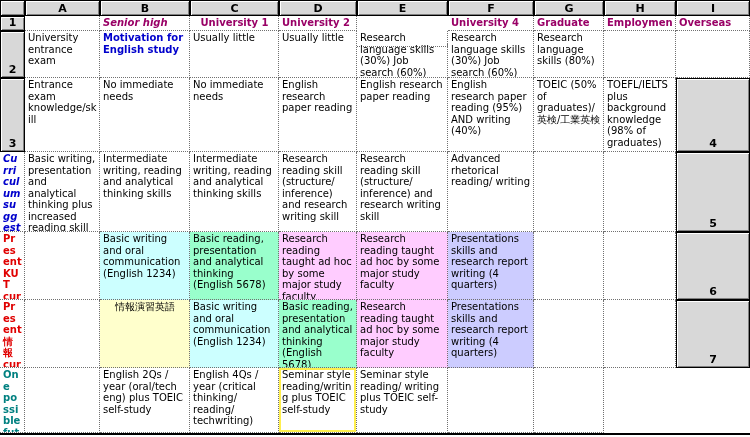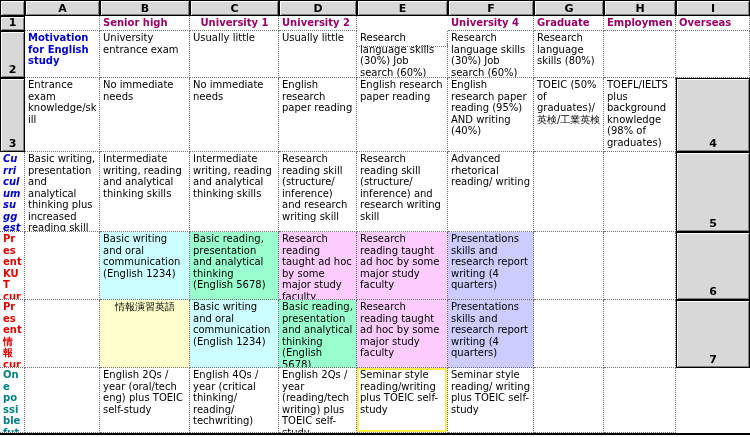--- a/index.html
+++ b/index.html
@@ -49,31 +49,31 @@
     <div class="hbtn">B</div>
     <div class="hbtn">C</div>
     <div class="hbtn">D</div>
     <div class="hbtn">E</div>
     <div class="hbtn">F</div>
     <div class="hbtn">G</div>
     <div class="hbtn">H</div>
     <div class="hbtn">I</div>
     <div class="hbtn rowhdr">1</div>
     <div class="cell"></div>
-    <div class="cell bold" style="color: rgb(153, 0, 102);">Senior high</div>
+    <div class="cell bold" style="color: rgb(153, 0, 102); font-style: italic;">Senior high</div>
     <div class="cell bold" style="color: rgb(153, 0, 102); text-align: center;">University 1</div>
     <div class="cell bold" style="color: rgb(153, 0, 102);">University 2</div>
     <div class="cell bold" style="color: rgb(153, 0, 102); margin-top: 28px;">University 3</div>
     <div class="cell bold" style="color: rgb(153, 0, 102);">University 4</div>
     <div class="cell bold" style="color: rgb(153, 0, 102);">Graduate</div>
     <div class="cell bold" style="color: rgb(153, 0, 102);">Employment</div>
     <div class="cell bold" style="color: rgb(153, 0, 102);">Overseas</div>
     <div class="hbtn rowhdr">2</div>
+    <div class="cell">University entrance exam</div>
     <div class="cell bold" style="color: rgb(0, 0, 204);">Motivation for English study</div>
-    <div class="cell">University entrance exam</div>
     <div class="cell">Usually little</div>
     <div class="cell">Usually little</div>
     <div class="cell">Research language skills (30%) Job search (60%)</div>
     <div class="cell">Research language skills (30%) Job search (60%)</div>
     <div class="cell">Research language skills (80%)</div>
     <div class="cell"></div>
     <div class="cell"></div>
     <div class="hbtn rowhdr">3</div>
     <div class="cell">Entrance exam knowledge/skill</div>
     <div class="cell">No immediate needs</div>
@@ -111,18 +111,17 @@
     <div class="cell" style="background: rgb(153, 255, 204);">Basic reading, presentation and analytical thinking (English 5678)</div>
     <div class="cell" style="background: rgb(255, 204, 255);">Research reading taught ad hoc by some major study faculty</div>
     <div class="cell" style="background: rgb(204, 204, 255);">Presentations skills and research report writing (4 quarters)</div>
     <div class="cell"></div>
     <div class="cell"></div>
     <div class="hbtn rowhdr">7</div>
     <div class="cell bold" style="color: rgb(0, 128, 128);">One possible future scenario</div>
     <div class="cell"></div>
     <div class="cell">English 2Qs / year (oral/tech eng) plus  TOEIC self-study</div>
     <div class="cell">English 4Qs / year  (critical thinking/ reading/ techwriting)</div>
-    <div class="cell">English 2Qs / year (reading/tech writing) plus TOEIC self-study</div>
     <div class="cell selected">Seminar style reading/writing plus  TOEIC self-study</div>
     <div class="cell">Seminar style reading/ writing plus TOEIC self-study</div>
     <div class="cell"></div>
     <div class="cell"></div>
   </div>
 
 </body></html>

